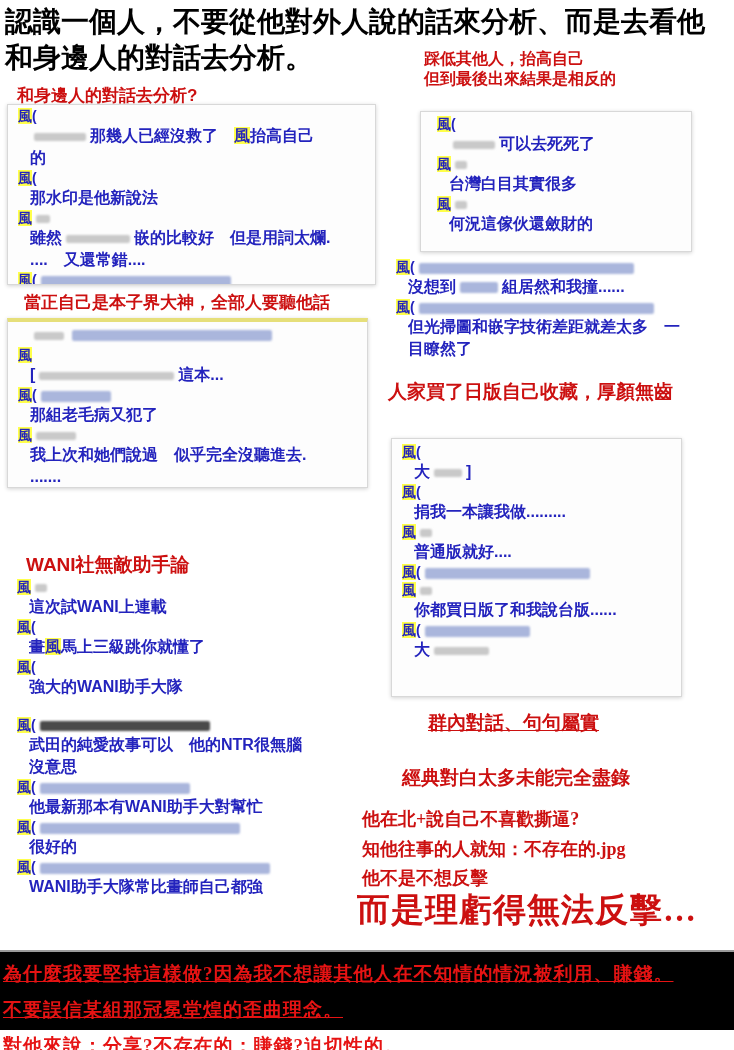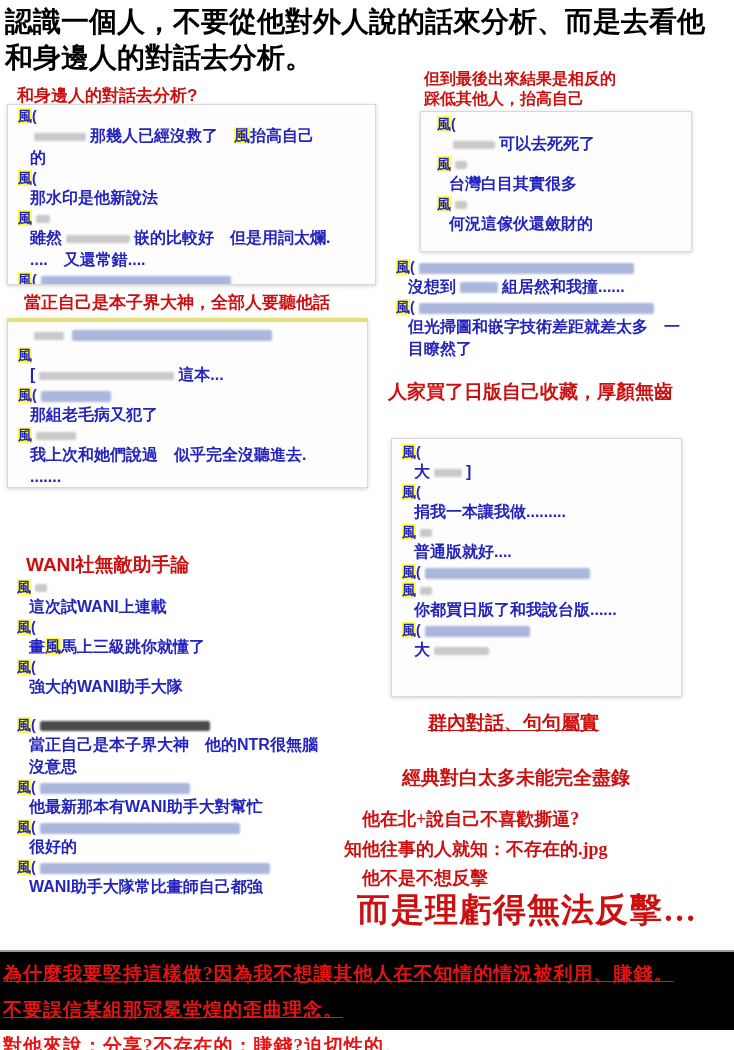--- a/index.html
+++ b/index.html
@@ -7,30 +7,30 @@
     --highlight:#ffff4a; --annotation-red:#cc1010; --footer-red:#e61313; --footer-bg:#000000;
   }
   html,body{margin:0;padding:0;background:#777;}
   .page{position:relative;width:734px;height:1050px;margin:0 auto;background:var(--page-bg);
         overflow:hidden;font-family:"Liberation Sans","DejaVu Sans",sans-serif;}
   .title{position:absolute;left:5px;top:4px;font-family:"Liberation Serif","DejaVu Serif",serif;
          font-weight:bold;color:var(--title-black);font-size:28px;line-height:36px;white-space:nowrap;}
   .note{position:absolute;color:var(--annotation-red);font-weight:bold;white-space:nowrap;}
   .serif{font-family:"Liberation Serif","DejaVu Serif",serif;}
   .n0{left:17px;top:84px;font-size:17px;}
-  .n1{left:424px;top:49px;font-size:16px;margin-top:40px;}
+  .n1{left:424px;top:49px;font-size:16px;}
   .n2{left:424px;top:69px;font-size:16px;}
   .n3{left:24px;top:291px;font-size:17px;}
   .n4{left:26px;top:552px;font-size:19px;}
   .n5{left:388px;top:379px;font-size:19px;}
   .n6{left:388px;top:407px;font-size:19px;}
   .n7{left:428px;top:710px;font-size:19px;text-decoration:underline;}
   .n8{left:402px;top:765px;font-size:19px;}
   .n9{left:362px;top:807px;font-size:18px;}
-  .n10{left:344px;top:837px;font-size:18px;}
+  .n10{left:362px;top:837px;font-size:18px;}
   .n11{left:362px;top:866px;font-size:18px;}
   .n12{left:357px;top:888px;font-size:33px;letter-spacing:1px;}
   .chat{position:absolute;box-sizing:border-box;overflow:hidden;}
   .boxed{background:#fdfdfd;border:1px solid #d8d8d8;box-shadow:0 1px 4px rgba(0,0,0,.18);}
   .b-left1{left:7px;top:104px;width:369px;height:181px;padding:2px 0 0 8px;}
   .b-left2{left:7px;top:318px;width:361px;height:170px;padding:2px 0 0 8px;border-top:4px solid #e6df7a;}
   .b-left3{left:7px;top:578px;width:369px;height:140px;padding-left:8px;}
   .b-left4{left:7px;top:716px;width:371px;height:208px;padding-left:8px;}
   .b-right1{left:420px;top:111px;width:272px;height:141px;padding:3px 0 0 14px;}
   .b-right2{left:386px;top:258px;width:348px;height:124px;padding-left:8px;}
@@ -97,21 +97,21 @@
   <div class="chat b-left3">
       <div class="chat-header"><span class="hl">風</span><span class="censor c-gray" style="width: 12px;"></span></div>
       <div class="chat-msg"><span>這次試WANI上連載</span></div>
       <div class="chat-header"><span class="hl">風</span><span>(</span></div>
       <div class="chat-msg"><span>畫</span><span class="hl">風</span><span>馬上三級跳你就懂了</span></div>
       <div class="chat-header"><span class="hl">風</span><span>(</span></div>
       <div class="chat-msg"><span>強大的WANI助手大隊</span></div>
     </div>
   <div class="chat b-left4">
       <div class="chat-header"><span class="hl">風</span><span>(</span><span class="censor c-dark" style="width: 170px;"></span></div>
-      <div class="chat-msg"><span>當正自己是本子界大神　他的NTR很無腦</span></div>
+      <div class="chat-msg"><span>武田的純愛故事可以　他的NTR很無腦</span></div>
       <div class="chat-msg"><span>沒意思</span></div>
       <div class="chat-header"><span class="hl">風</span><span>(</span><span class="censor c-blue" style="width: 150px;"></span></div>
       <div class="chat-msg"><span>他最新那本有WANI助手大對幫忙</span></div>
       <div class="chat-header"><span class="hl">風</span><span>(</span><span class="censor c-blue" style="width: 200px;"></span></div>
       <div class="chat-msg"><span>很好的</span></div>
       <div class="chat-header"><span class="hl">風</span><span>(</span><span class="censor c-blue" style="width: 230px;"></span></div>
       <div class="chat-msg"><span>WANI助手大隊常比畫師自己都強</span></div>
     </div>
   <div class="chat boxed b-right1">
       <div class="chat-header"><span class="hl">風</span><span>(</span></div>

